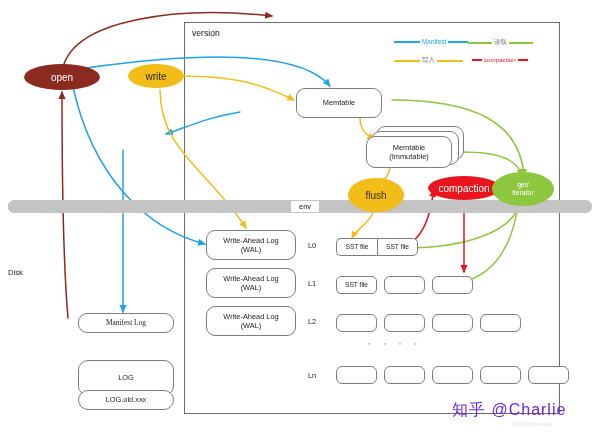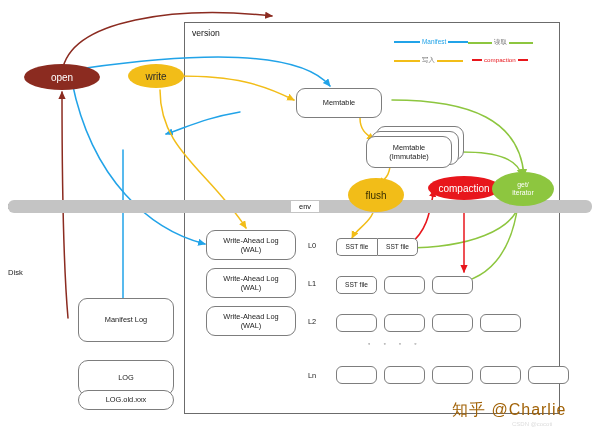--- a/index.html
+++ b/index.html
@@ -31,21 +31,21 @@
 
   #envbar{position:absolute;left:8px;top:200px;width:584px;height:13px;
           background:#c4c4c4;border-radius:6px;}
   #envlabel{position:absolute;left:291px;top:201px;width:28px;height:11px;
             background:#ffffff;display:flex;align-items:center;justify-content:center;
             font-size:7.4px;color:#111;}
 
   #dots{position:absolute;left:368px;top:340px;width:58px;font-size:7px;color:#555;
         letter-spacing:5.5px;}
 
-  .wm{position:absolute;color:#a16207;}
+  .wm{position:absolute;color:#6d28d9;}
   #wm1{left:452px;top:400px;font-size:16px;letter-spacing:1px;}
   #wm2{left:512px;top:421px;font-size:6px;color:#dcdcdc;}
 </style>
 </head>
 <body>
 
 <div id="stage">
 
   <div id="versionFrame"></div>
   <div id="versionTitle">version</div>
@@ -160,21 +160,21 @@
   </div>
   <div class="node rbox" style="left:206px;top:268px;width:90px;height:30px;flex-direction:column;">
     <span>Write-Ahead Log</span>
     <span>(WAL)</span>
   </div>
   <div class="node rbox" style="left:206px;top:306px;width:90px;height:30px;flex-direction:column;">
     <span>Write-Ahead Log</span>
     <span>(WAL)</span>
   </div>
 
-  <div class="node rbox" style="left:78px;top:298px;width:96px;height:44px;">Manifest Log</div>
+  <div class="node rbox" style="left:78px;top:313px;width:96px;height:20px;font-family:Liberation Serif, serif;">Manifest Log</div>
   <div class="node rbox" style="left:78px;top:360px;width:96px;height:36px;border-radius:10px;">LOG</div>
   <div class="node rbox" style="left:78px;top:390px;width:96px;height:20px;border-radius:10px;">LOG.old.xxx</div>
 
   <div class="lvl" style="left:308px;top:241px;">L0</div>
   <div class="lvl" style="left:308px;top:279px;">L1</div>
   <div class="lvl" style="left:308px;top:317px;">L2</div>
   <div class="lvl" style="left:308px;top:371px;">Ln</div>
 
   <div class="node rbox sst" style="left:336px;top:238px;width:41px;height:18px;border-right:none;border-top-right-radius:0;border-bottom-right-radius:0;">SST file</div>
   <div class="node rbox sst" style="left:377px;top:238px;width:41px;height:18px;border-top-left-radius:0;border-bottom-left-radius:0;">SST file</div>

